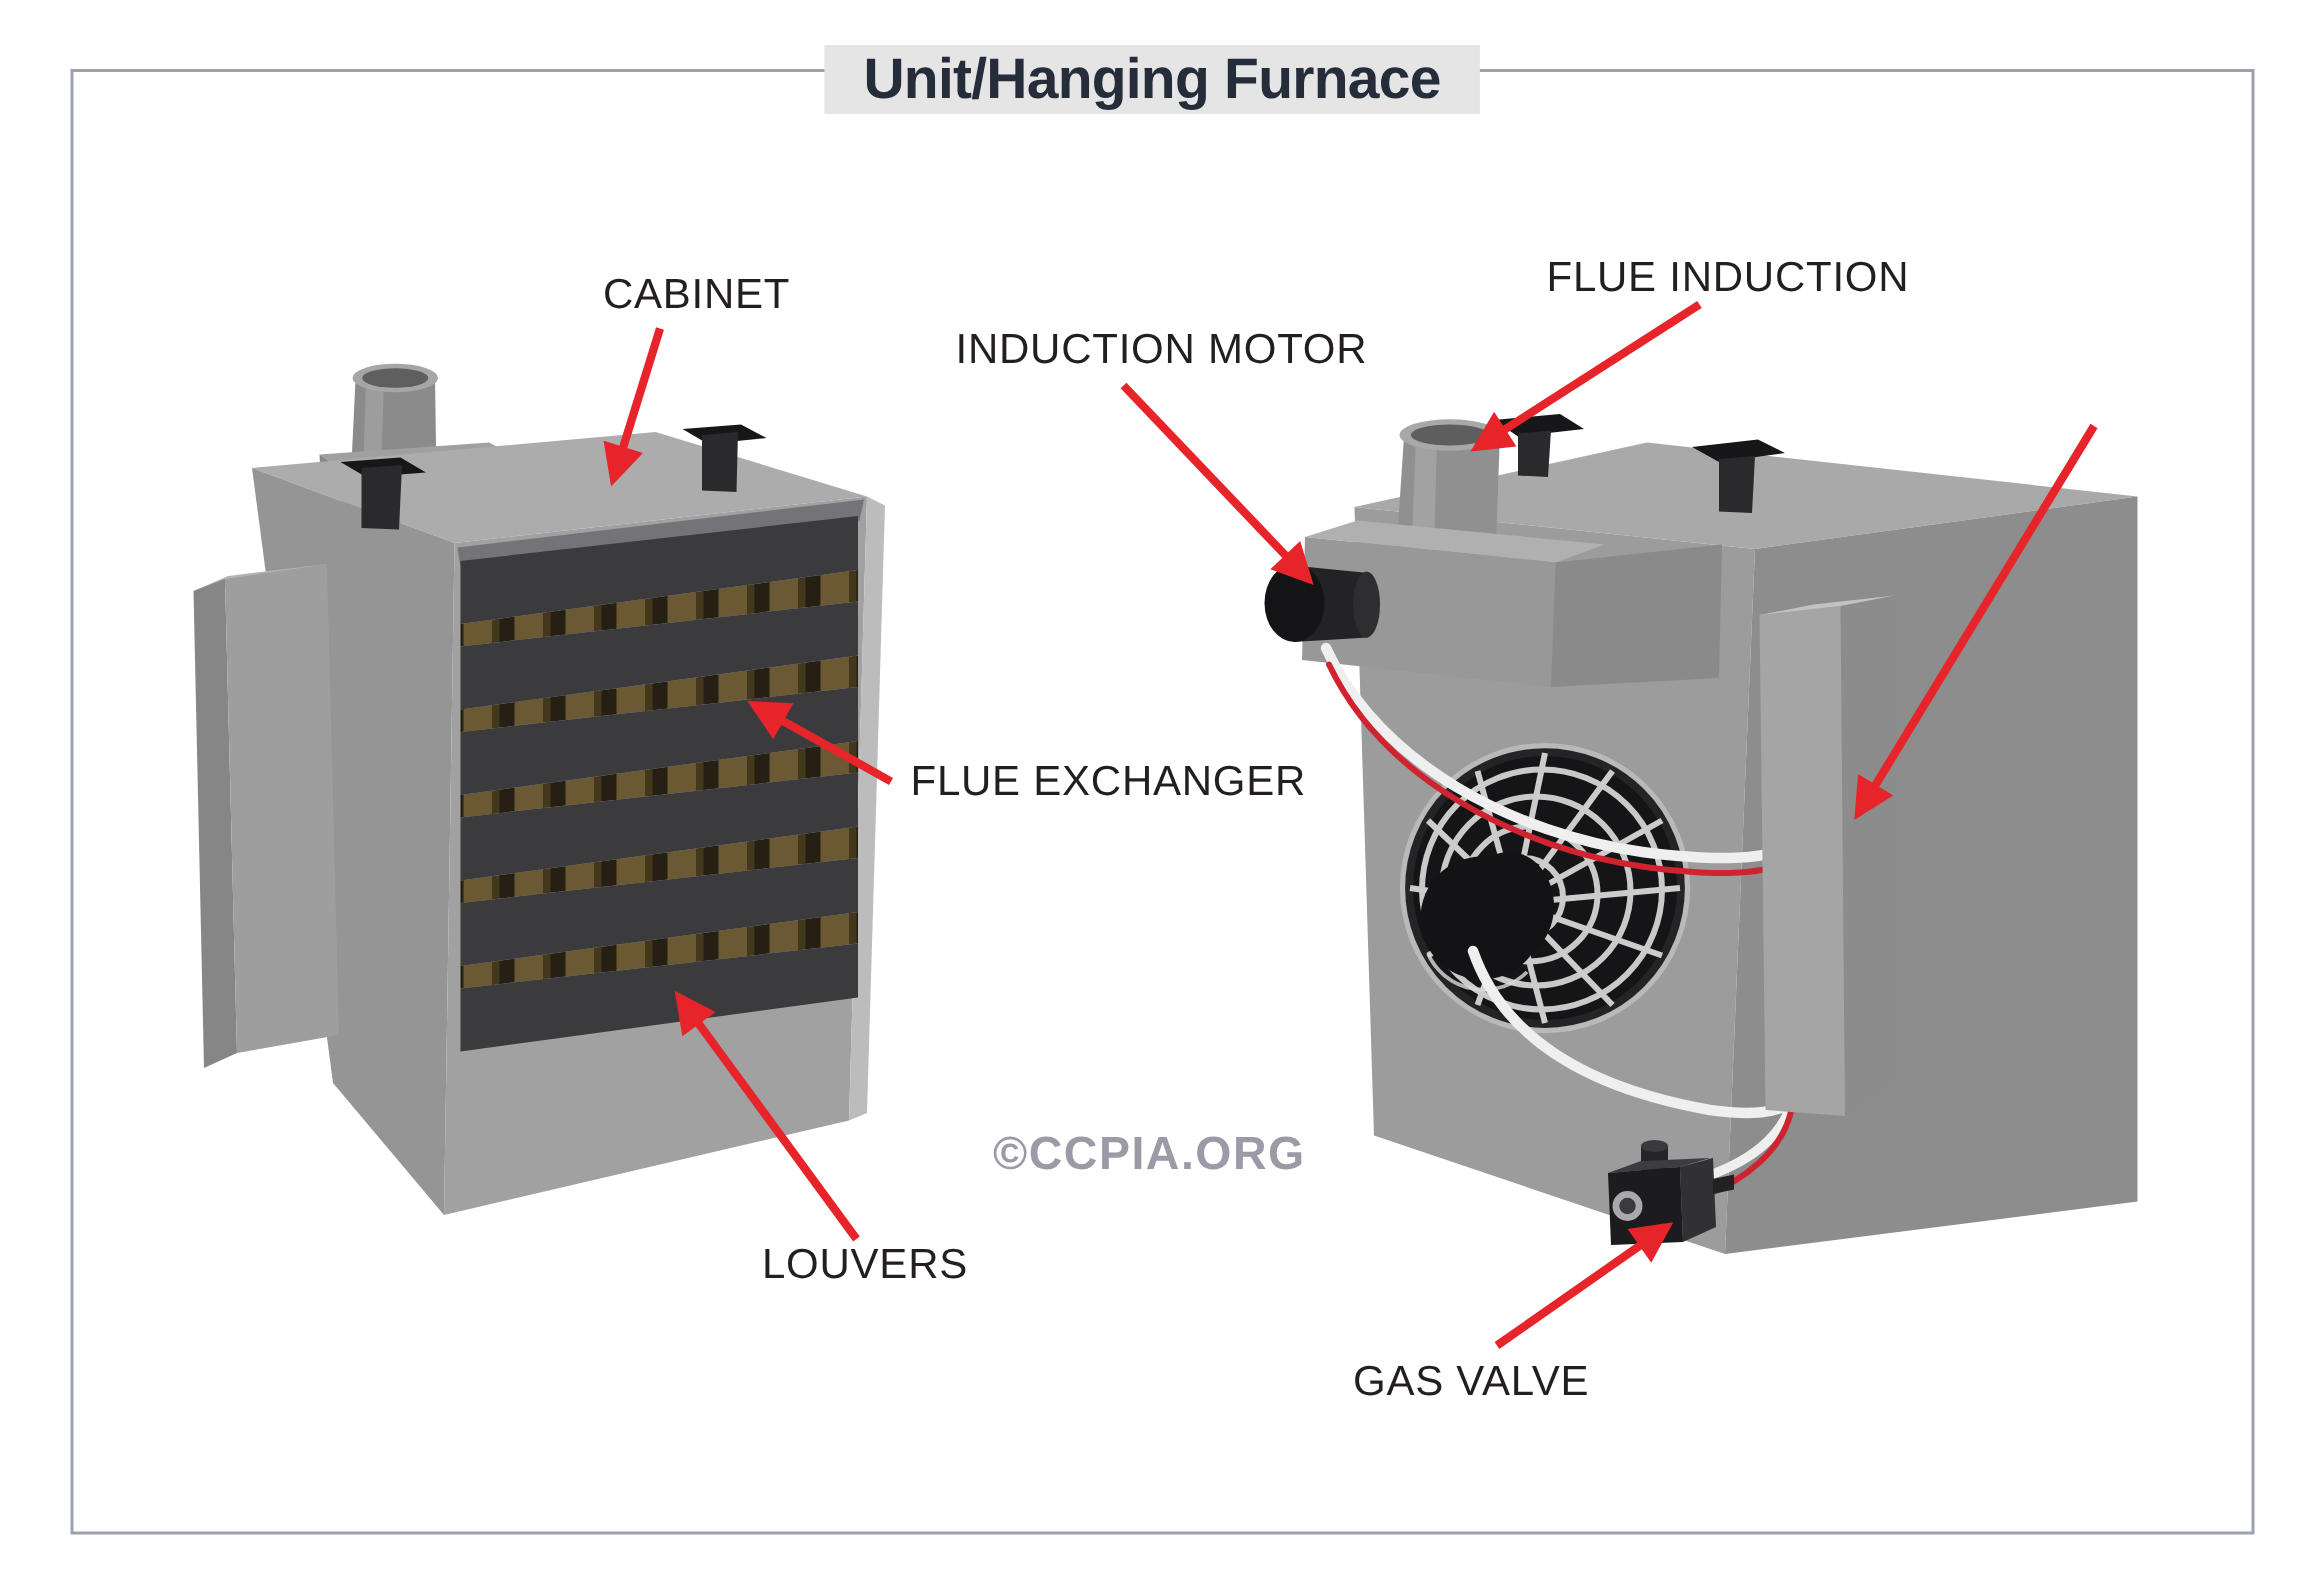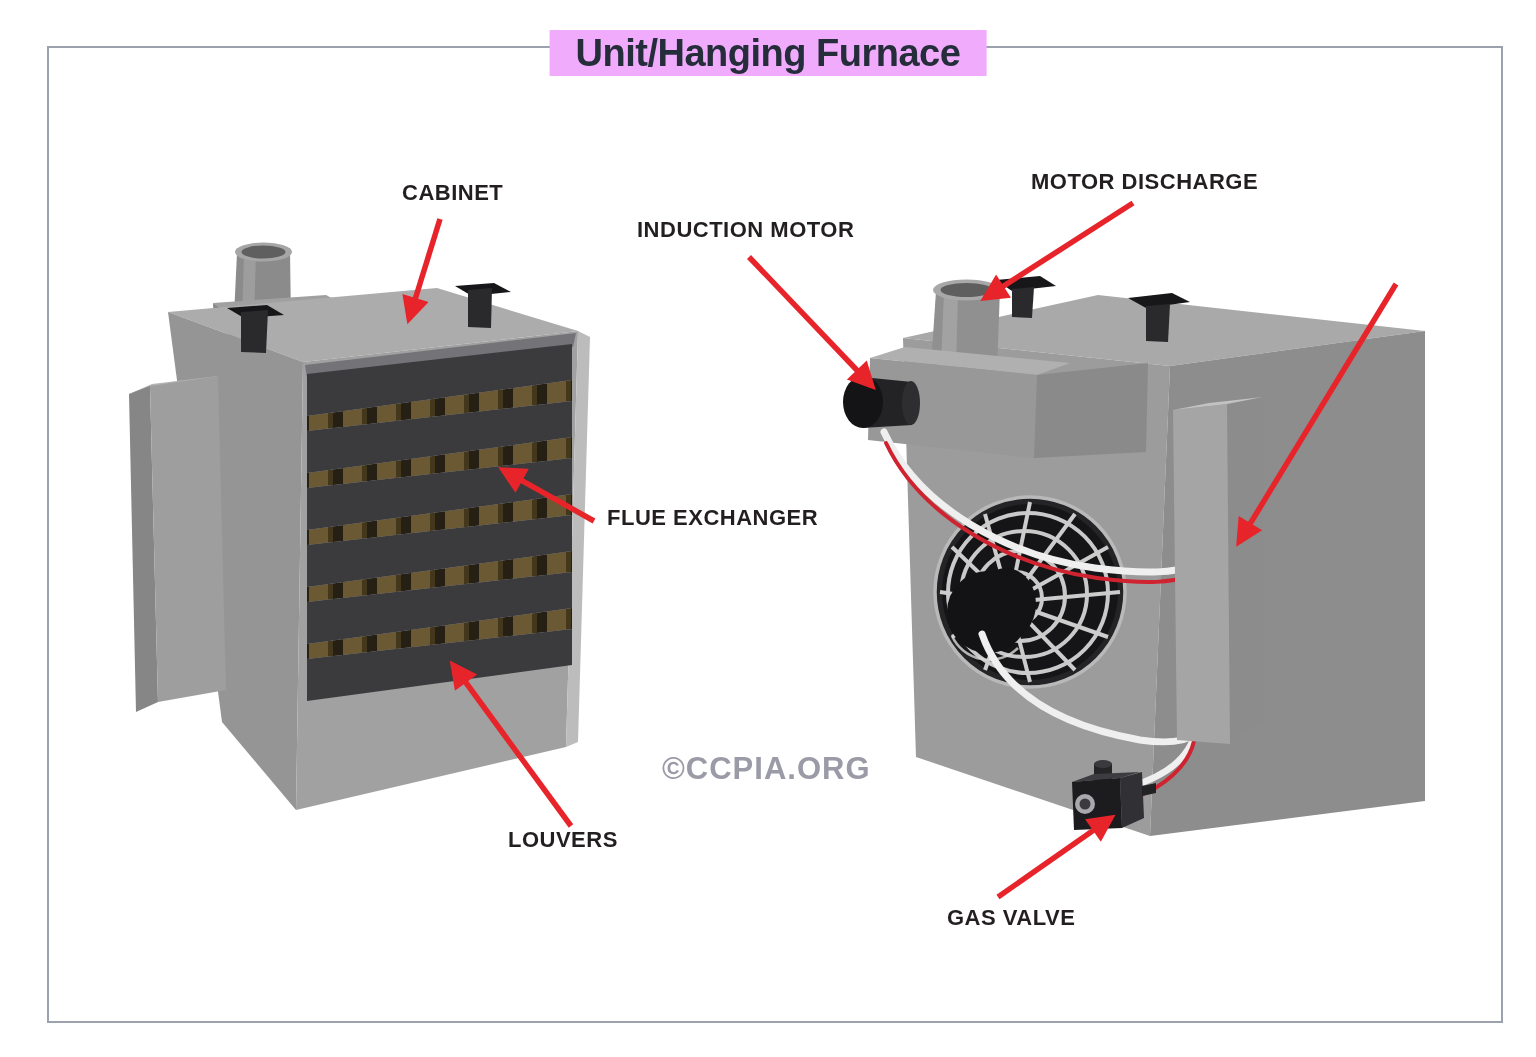--- a/index.html
+++ b/index.html
@@ -7,25 +7,25 @@
     position:relative; width:1536px; height:1057px; background:#ffffff;
     font-family:"Liberation Sans", sans-serif; overflow:hidden;
   }
   .frame {
     position:absolute; left:47px; top:46px; width:1456px; height:977px;
     border:2px solid #9ba1ad; box-sizing:border-box;
   }
   .title {
     position:absolute; left:50%; top:30px; transform:translateX(-50%);
     font-size:38px; font-weight:700; letter-spacing:-0.5px; color:#252c3a;
-    background:#f0abfc; padding:0 26px; line-height:46px; white-space:nowrap; z-index:5;
+    background:#e5e5e5; padding:0 26px; line-height:46px; white-space:nowrap; z-index:5;
   }
   .art { position:absolute; left:0; top:0; width:1536px; height:1057px; }
   .label {
-    position:absolute; font-size:22px; font-weight:700; letter-spacing:0.5px;
+    position:absolute; font-size:28px; font-weight:400; letter-spacing:0.5px;
     color:#231f20; white-space:nowrap; z-index:4; line-height:1.1;
   }
   .watermark {
     position:absolute; left:662px; top:751px; font-size:31px; font-weight:700;
     letter-spacing:1px; color:#9b9ba8; z-index:3; white-space:nowrap;
   }
   .arrow-line { stroke-width:5.5; fill:none; }
 </style>
 </head>
 <body>
@@ -197,20 +197,20 @@
       <line class="arrow-line" x1="571" y1="826" x2="453" y2="665" marker-end="url(#ah)"></line>
       <line class="arrow-line" x1="749" y1="257" x2="872" y2="386" marker-end="url(#ah)"></line>
       <line class="arrow-line" x1="1133" y1="203" x2="985" y2="298" marker-end="url(#ah)"></line>
       <line class="arrow-line" x1="1396" y1="284" x2="1239" y2="542" marker-end="url(#ah)"></line>
       <line class="arrow-line" x1="998" y1="897" x2="1111" y2="818" marker-end="url(#ah)"></line>
     </g>
   </svg>
 
   <div class="label" style="left:402px;  top:181px;">CABINET</div>
   <div class="label" style="left:637px;  top:218px;">INDUCTION MOTOR</div>
-  <div class="label" style="left:1031px; top:170px;">MOTOR DISCHARGE</div>
+  <div class="label" style="left:1031px; top:170px;">FLUE INDUCTION</div>
   <div class="label" style="left:607px;  top:506px;">FLUE EXCHANGER</div>
   <div class="label" style="left:508px;  top:828px;">LOUVERS</div>
-  <div class="label" style="left:902px;  top:906px;margin-left:45px;">GAS VALVE</div>
+  <div class="label" style="left:902px;  top:906px;">GAS VALVE</div>
 
   <div class="watermark">©CCPIA.ORG</div>
 
 </div>
 
 </body></html>

